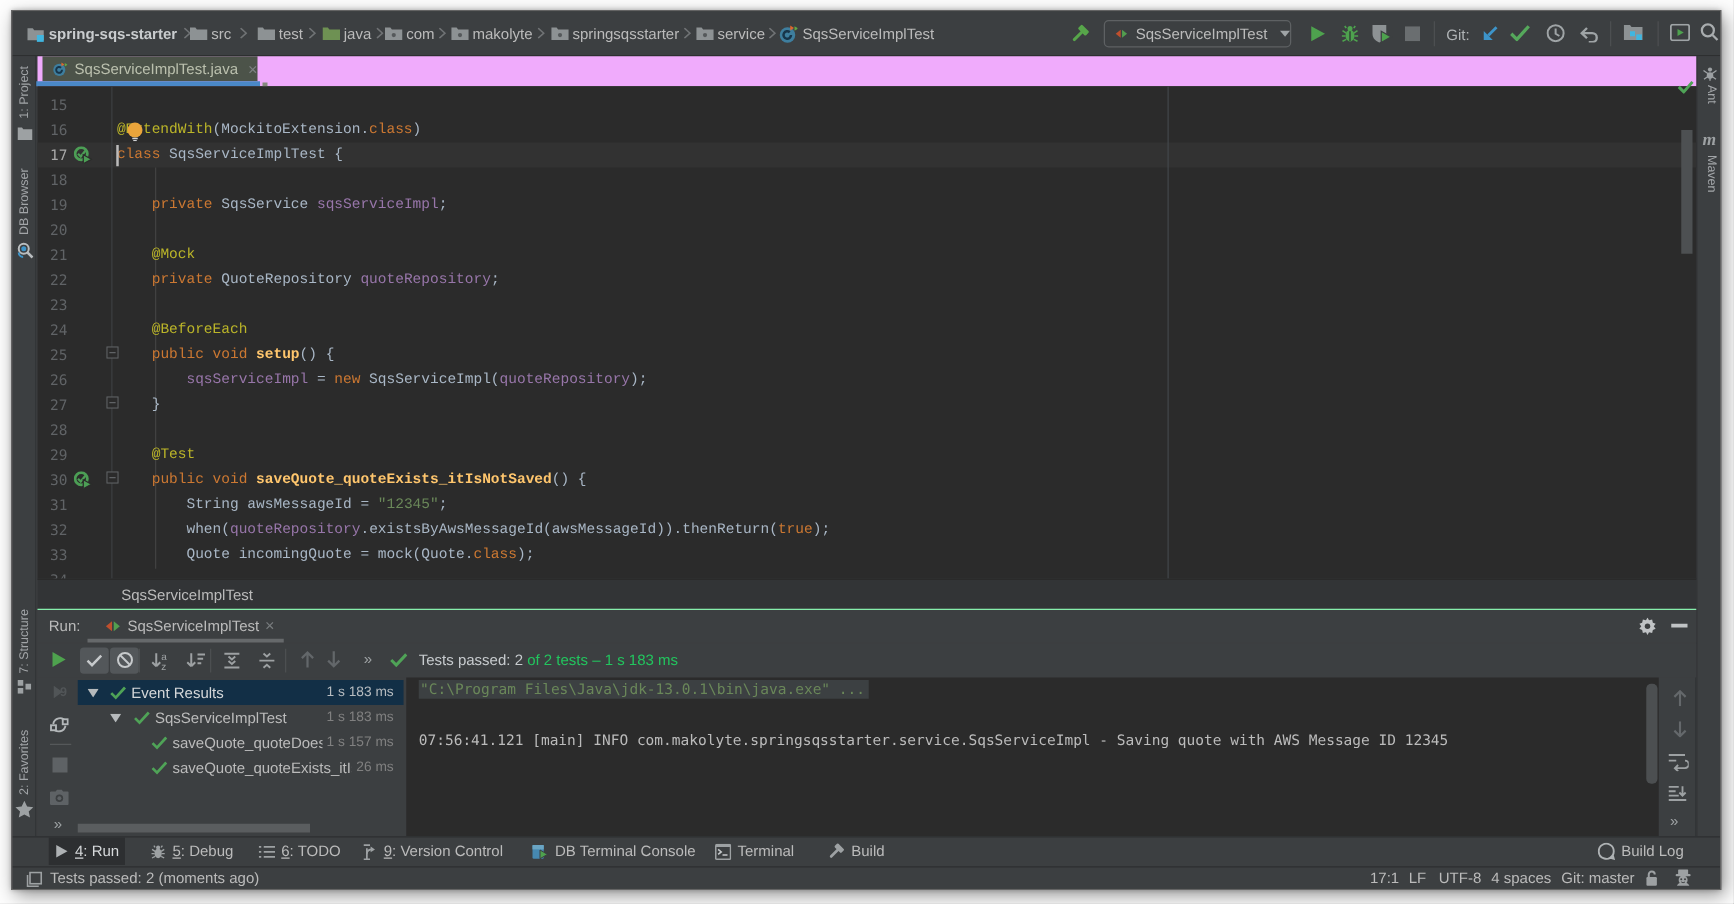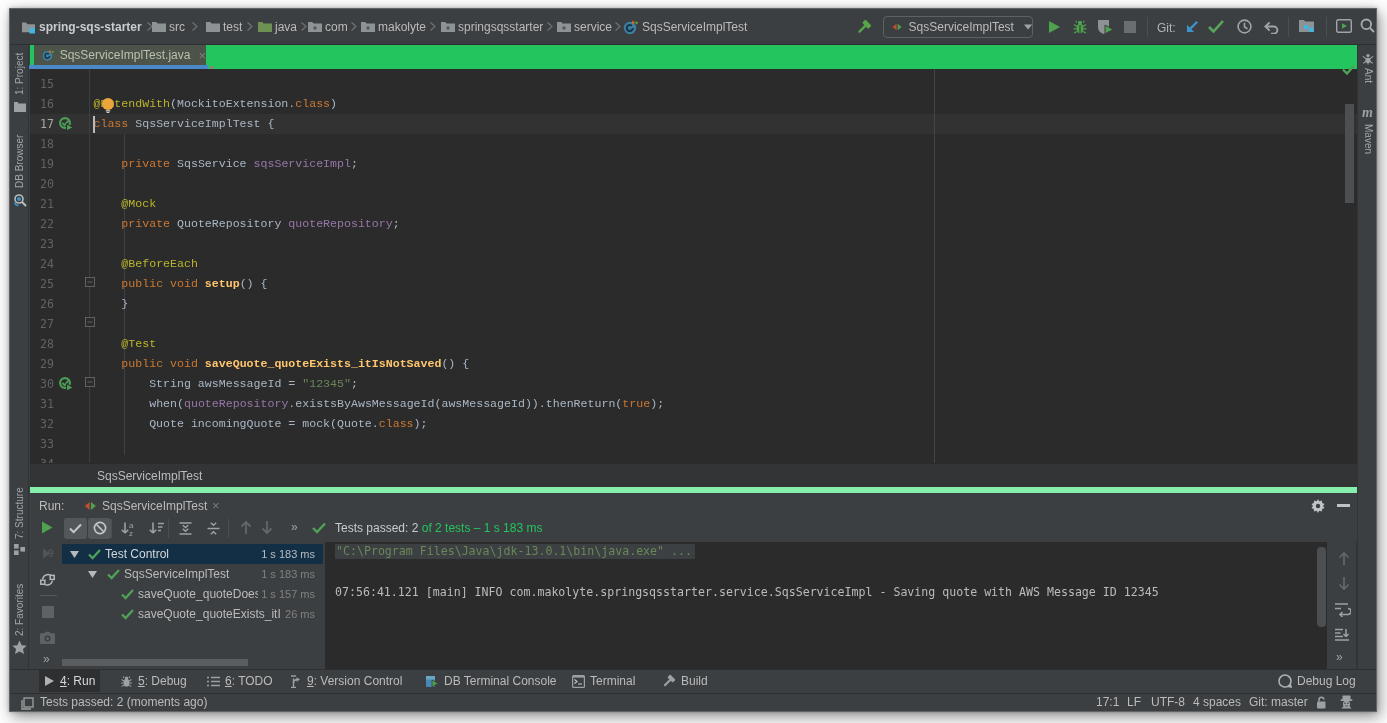--- a/index.html
+++ b/index.html
@@ -23,42 +23,42 @@
 #crumbs .sep { position:absolute; top:13px; }
 
 
 #lstripe { position:absolute; left:0; top:36px; width:19px; height:624px; background:#3c3f41; border-right:1px solid #323537; }
 #rstripe { position:absolute; right:0; top:36px; width:19px; height:624px; background:#3c3f41; border-left:1px solid #323537; }
 .vlabel { position:absolute; font-size:10px; color:#a2a5a8; white-space:nowrap; }
 .vl-up { transform:rotate(-90deg); transform-origin:0 0; }
 .vl-dn { transform:rotate(90deg); transform-origin:0 0; }
 
 
-#tabbar { position:absolute; left:20px; top:36px; width:1327px; height:24px; background:#22c55e; }
+#tabbar { position:absolute; left:20px; top:36px; width:1327px; height:24px; background:#f0abfc; }
 #tab1 { position:absolute; left:4px; top:0; width:172px; height:20px; background:#4c5349; display:flex; align-items:center; padding-left:8px; font-size:12px; color:#bbc0ae; }
 #tabline { position:absolute; left:-1px; top:20px; width:179px; height:4px; background:#4a88c7; }
 
 
 #editor { position:absolute; left:20px; top:60px; width:1327px; height:394px; background:#2b2b2b; overflow:hidden; }
 #editor .caretrow { position:absolute; left:0; top:45px; width:100%; height:20px; background:#323232; }
 #gutsep { position:absolute; left:59px; top:0; width:1px; height:100%; background:#3c3f41; }
 #marginline { position:absolute; left:904px; top:0; width:1px; height:100%; background:#42464a; }
 #indentguide { position:absolute; left:94px; top:65px; width:1px; height:321px; background:#414141; }
 #lnums { position:absolute; left:0; top:5px; width:24px; text-align:right; font-family:"Liberation Mono", monospace; font-size:11.6px; line-height:20px; color:#606366; }
 #code { position:absolute; left:63.5px; top:5px; font-family:"Liberation Mono", monospace; font-size:11.6px; line-height:20px; color:#a9b7c6; }
 #code pre { font-family:inherit; height:20px; }
 .k { color:#cc7832; } .a { color:#bbb529; } .f { color:#9876aa; } .s { color:#6a8759; }
 .m { color:#ffc66d; font-weight:bold; } .it { }
 #caret { position:absolute; left:63px; top:47px; width:2px; height:17px; background:#bbbbbb; }
 
 
 #crumbbar { position:absolute; left:20px; top:454px; width:1327px; height:24px; background:#323436; border-top:1px solid #2a2a2a; font-size:12px; color:#bbbbbb; }
 
 
-#runheader { position:absolute; left:20px; top:478px; width:1327px; height:27px; background:#3c3f41; border-top:6px solid #86efac; }
+#runheader { position:absolute; left:20px; top:478px; width:1327px; height:27px; background:#3c3f41; border-top:1px solid #86efac; }
 #runtoolbar { position:absolute; left:20px; top:506px; width:1327px; height:27px; background:#3c3f41; }
 #runbody { position:absolute; left:20px; top:533px; width:1327px; height:127px; background:#3c3f41; }
 #tree { position:absolute; left:32px; top:0; width:261px; height:127px; overflow:hidden; }
 #console { position:absolute; left:295px; top:0; width:1002px; height:127px; background:#2b2b2b; font-family:"Liberation Mono", monospace; font-size:11.6px; }
 .trow { position:absolute; left:0; width:261px; height:20px; display:flex; align-items:center; font-size:12px; color:#bbbbbb; }
 .tdur { position:absolute; font-size:11px; color:#808080; }
 
 
 #bottombar { position:absolute; left:0; top:660px; width:1366px; height:24px; background:#3c3f41; border-top:1px solid #2d2f30; font-size:12px; color:#bbbbbb; }
 #statusbar { position:absolute; left:0; top:684px; width:1366px; height:19px; background:#3c3f41; border-top:1px solid #2d2f30; font-size:12px; color:#bbbbbb; }
@@ -350,20 +350,21 @@
 <pre><span class="a">@ExtendWith</span>(MockitoExtension.<span class="k">class</span>)</pre>
 <pre><span class="k">class</span> SqsServiceImplTest {</pre>
 <pre> </pre>
 <pre>    <span class="k">private</span> SqsService <span class="f">sqsServiceImpl</span>;</pre>
 <pre> </pre>
 <pre>    <span class="a">@Mock</span></pre>
 <pre>    <span class="k">private</span> QuoteRepository <span class="f">quoteRepository</span>;</pre>
 <pre> </pre>
 <pre>    <span class="a">@BeforeEach</span></pre>
 <pre>    <span class="k">public void </span><span class="m">setup</span>() {</pre>
+<pre>        <span class="f">sqsServiceImpl</span> = <span class="k">new</span> SqsServiceImpl(<span class="f">quoteRepository</span>);</pre>
 <pre>    }</pre>
 <pre> </pre>
 <pre>    <span class="a">@Test</span></pre>
 <pre>    <span class="k">public void </span><span class="m">saveQuote_quoteExists_itIsNotSaved</span>() {</pre>
 <pre>        String awsMessageId = <span class="s">"12345"</span>;</pre>
 <pre>        <span class="it">when</span>(<span class="f">quoteRepository</span>.existsByAwsMessageId(awsMessageId)).thenReturn(<span class="k">true</span>);</pre>
 <pre>        Quote incomingQuote = <span class="it">mock</span>(Quote.<span class="k">class</span>);</pre>
     </div>
     <div class="abs" style="left:71px;top:28px">
         <svg width="14" height="16" viewBox="0 0 14 16">
@@ -527,21 +528,21 @@
       </span>
     <span class="abs" style="left:13px;top:110px;color:#9da1a3;font-size:12px;letter-spacing:1px">»</span>
     <div id="tree">
       <div class="trow" style="top:2px;background:#122f46;color:#d4d7d9">
           <svg width="9" height="7" viewBox="0 0 9 7" style="margin-left:8px">
             <path d="M0 0h9L4.5 7z" fill="#b6babc"></path>
           </svg>
           <svg width="13" height="11" viewBox="0 0 13 11" style="margin-left:9px">
             <path d="M1 5.5l3.6 3.6L12 1" stroke="#4fa357" stroke-width="2.2" fill="none"></path>
           </svg>
-          <span style="margin-left:4px">Test Control</span>
+          <span style="margin-left:4px">Event Results</span>
           <span class="tdur" style="right:8px;color:#b7bcc0">1 s 183 ms</span>
         </div>
       <div class="trow" style="top:22px">
           <svg width="9" height="7" viewBox="0 0 9 7" style="margin-left:26px">
             <path d="M0 0h9L4.5 7z" fill="#b6babc"></path>
           </svg>
           <svg width="13" height="11" viewBox="0 0 13 11" style="margin-left:10px">
             <path d="M1 5.5l3.6 3.6L12 1" stroke="#4fa357" stroke-width="2.2" fill="none"></path>
           </svg>
           <span style="margin-left:4px">SqsServiceImplTest</span>
@@ -649,21 +650,21 @@
             <rect x="4.2" y="1.5" width="8.6" height="4.6" rx="1"></rect>
             <rect x="7.4" y="4" width="2.4" height="11.5" rx="1.1"></rect>
           </g>
         </svg>
         <span>Build</span>
       </div>
     <div class="bbitem" style="left:1268px">
         <svg width="14" height="14" viewBox="0 0 14 14" fill="none" stroke="#aeb2b4" stroke-width="1.5">
           <path d="M7 1a6 6 0 1 1-5.2 9L1 13l3-0.8A6 6 0 0 1 7 1z" transform="rotate(-90 7 7)"></path>
         </svg>
-        <span>Debug Log</span>
+        <span>Build Log</span>
       </div>
   </div>
   <div id="statusbar">
     <span class="abs" style="left:11px;top:3px">
         <svg width="13" height="13" viewBox="0 0 13 13" fill="none" stroke="#9da1a3" stroke-width="1.3">
           <rect x="3" y="1" width="9" height="9"></rect>
           <path d="M1 3v9h9"></path>
         </svg>
       </span>
     <span class="abs" style="left:30px;top:1px">Tests passed: 2 (moments ago)</span>

